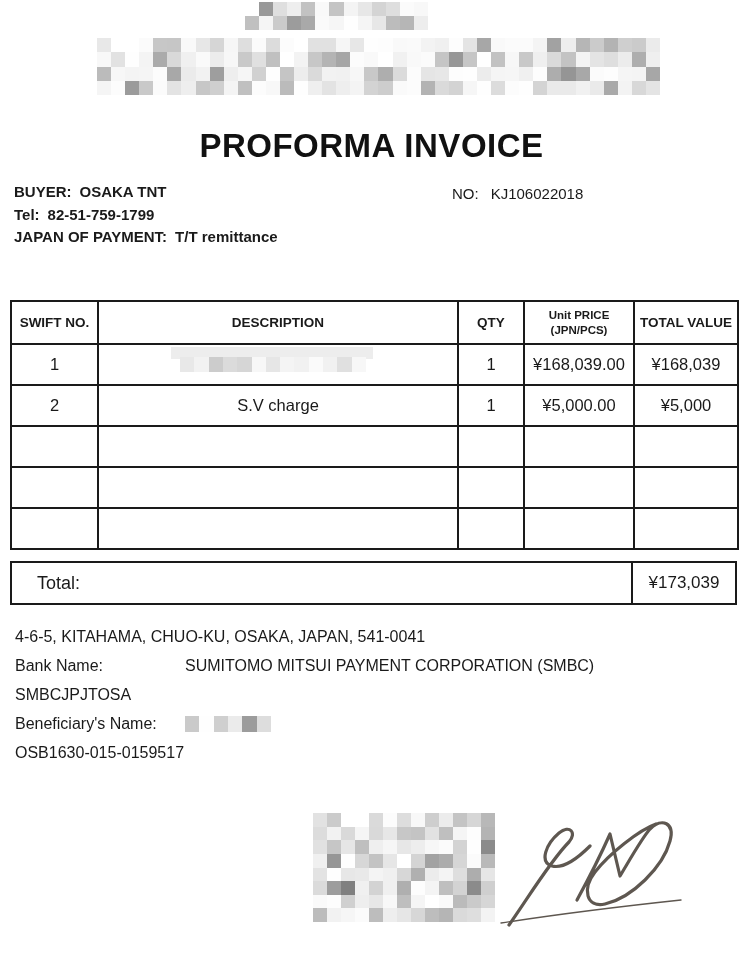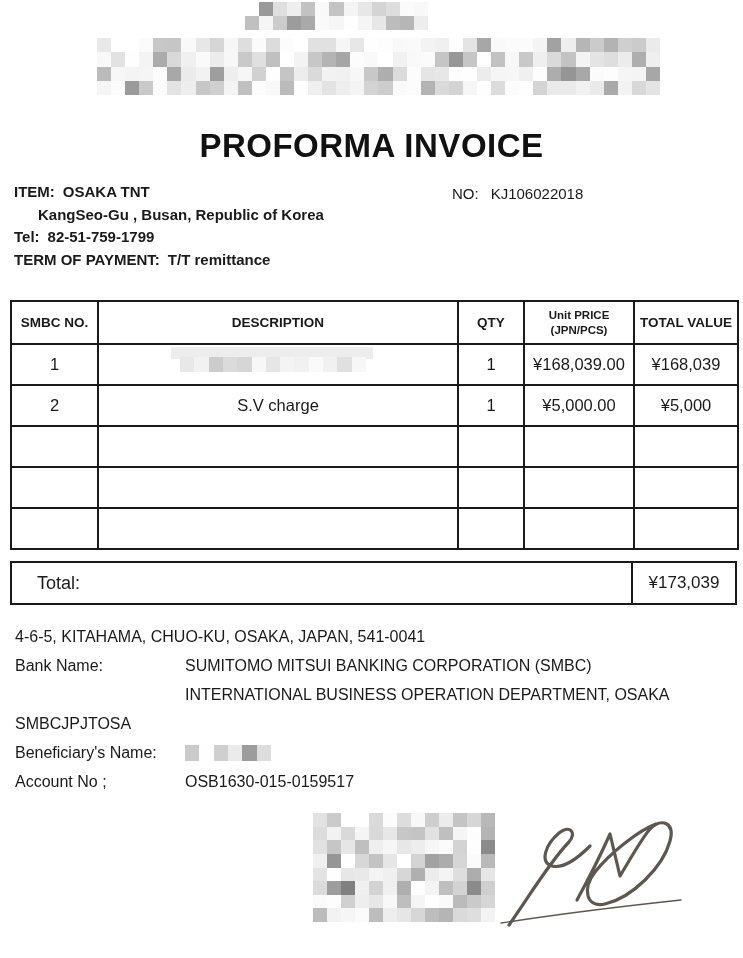--- a/index.html
+++ b/index.html
@@ -250,48 +250,47 @@
     <span style="background: rgb(169, 169, 169);"></span>
     <span style="background: rgb(243, 243, 243);"></span>
     <span style="background: rgb(216, 216, 216);"></span>
     <span style="background: rgb(228, 228, 228);"></span>
   </div>
 
 <div class="abs title">PROFORMA INVOICE</div>
 
 <div class="abs buyer">
   <div>
-    <span class="lbl">ITEM:</span><span>OSAKA TNT</span>
-  </div>
-  <div class="indent">KangSeo-Gu , Busan, Republic of Korea</div>
+    <span class="lbl">BUYER:</span><span>OSAKA TNT</span>
+  </div>
   <div>
     <span class="lbl">Tel:</span><span>82-51-759-1799</span>
   </div>
   <div>
-    <span class="lbl">TERM OF PAYMENT:</span><span>T/T remittance</span>
+    <span class="lbl">JAPAN OF PAYMENT:</span><span>T/T remittance</span>
   </div>
 </div>
 
 <div class="abs meta">
   <div class="row">
     <span class="lbl">NO:</span><span class="val">KJ106022018</span>
   </div>
 </div>
 
 <table class="items">
   <colgroup>
     <col style="width:87px">
       <col style="width:360px">
       <col style="width:66px">
       <col style="width:110px">
       <col style="width:104px">
   </colgroup>
   <tbody>
       <tr>
-    <th>SMBC NO.</th>
+    <th>SWIFT NO.</th>
     <th>DESCRIPTION</th>
     <th>QTY</th>
     <th class="unit">
       <div>Unit PRICE</div>
       <div>(JPN/PCS)</div>
     </th>
     <th>TOTAL VALUE</th>
   </tr>
   <tr>
     <td class="itemno">1</td>
@@ -352,44 +351,39 @@
   <div class="tleft">Total:</div>
   <div class="tright">¥173,039</div>
 </div>
 
 <div class="abs bank">
   <div class="brow">
     <span class="bval">4-6-5, KITAHAMA, CHUO-KU, OSAKA, JAPAN, 541-0041</span>
   </div>
   <div class="brow">
     <span class="blbl">Bank Name:</span>
-    <span class="bval">SUMITOMO MITSUI BANKING CORPORATION (SMBC)</span>
-  </div>
-  <div class="brow">
-    <span class="blbl"></span>
-    <span class="bval">INTERNATIONAL BUSINESS OPERATION DEPARTMENT, OSAKA</span>
+    <span class="bval">SUMITOMO MITSUI PAYMENT CORPORATION (SMBC)</span>
   </div>
   <div class="brow">
     <span class="bval">SMBCJPJTOSA</span>
   </div>
   <div class="brow">
     <span class="blbl">Beneficiary's Name:</span>
     <span class="bval">
       <span class="mosaic bene-redact" style="display: grid; grid-template-columns: repeat(6, 1fr); grid-template-rows: repeat(1, 1fr);">
           <span style="background: rgb(202, 202, 202);"></span>
           <span style="background: rgb(254, 254, 254);"></span>
           <span style="background: rgb(207, 207, 207);"></span>
           <span style="background: rgb(235, 235, 235);"></span>
           <span style="background: rgb(156, 156, 156);"></span>
           <span style="background: rgb(221, 221, 221);"></span>
         </span>
     </span>
   </div>
   <div class="brow">
-    <span class="blbl">Account No ;</span>
     <span class="bval">OSB1630-015-0159517</span>
   </div>
 </div>
 
 <div class="mosaic stamp" style="display: grid; grid-template-columns: repeat(13, 1fr); grid-template-rows: repeat(8, 1fr);">
     <span style="background: rgb(226, 226, 226);"></span>
     <span style="background: rgb(203, 203, 203);"></span>
     <span style="background: rgb(255, 255, 255);"></span>
     <span style="background: rgb(255, 255, 255);"></span>
     <span style="background: rgb(218, 218, 218);"></span>

